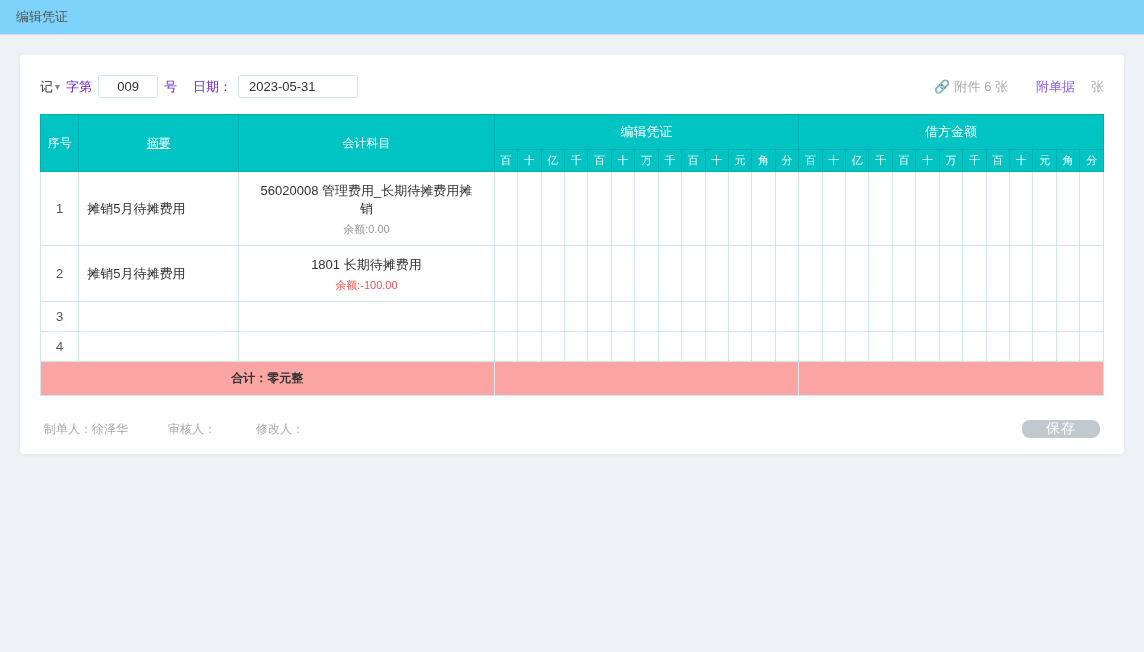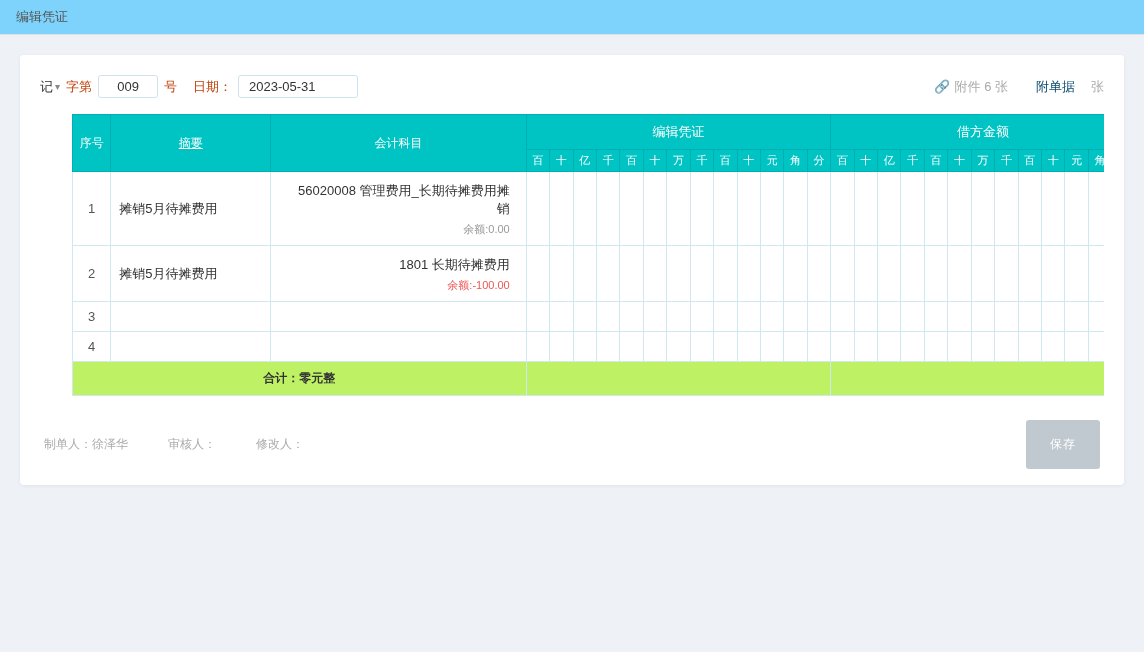--- a/index.html
+++ b/index.html
@@ -55,21 +55,21 @@
       display: flex;
       align-items: center;
       gap: 16px;
       margin-bottom: 16px;
     }
     .meta-group {
       display: flex;
       align-items: center;
       gap: 6px;
     }
-    .meta-label { color: #c2410c; font-size: 13px; }
+    .meta-label { color: #6d28d9; font-size: 13px; }
     .meta-dropdown {
       display: flex;
       align-items: center;
       gap: 2px;
       cursor: pointer;
       font-size: 13px;
       color: #333;
     }
     .dropdown-arrow { font-size: 10px; color: #888; }
     .meta-input {
@@ -101,33 +101,32 @@
     }
     .attachment-link {
       display: flex;
       align-items: center;
       gap: 4px;
       color: #aaa;
       cursor: pointer;
     }
     .attachment-link .paperclip { font-size: 13px; }
     .attachment-sheet {
-      color: #0c4a6e;
+      color: #8b5cf6;
       cursor: pointer;
       padding-left: 12px;
     }
     .attachment-count {
       color: #aaa;
     }
     
     .voucher-table {
       width: 100%;
       border-collapse: collapse;
       font-size: 12px;
-      margin-left: 32px;
     }
     .voucher-table th {
       background: #00c4c4;
       color: #fff;
       text-align: center;
       padding: 6px 4px;
       border: 1px solid #00b0b0;
       font-weight: normal;
       font-size: 12px;
     }
@@ -148,21 +147,21 @@
       color: #555;
       font-size: 13px;
     }
     .voucher-table td.summary-cell {
       width: 150px;
       text-align: left;
       padding: 4px 8px;
       font-size: 13px;
     }
     .voucher-table td.account-cell {
-      text-align: right;
+      text-align: center;
       padding: 4px 8px;
       font-size: 13px;
       width: 240px;
     }
     .row-content {
       display: flex;
       flex-direction: column;
       justify-content: flex-start;
       padding: 6px 8px 4px 8px;
     }
@@ -176,21 +175,21 @@
       color: #999;
     }
     .balance-text.negative {
       color: #e55;
     }
     .summary-top {
       font-size: 13px;
       color: #333;
     }
     .total-row td {
-      background: #bef264;
+      background: #fca5a5;
       border: 1px solid #d0e8f0;
       padding: 8px;
     }
     .total-label {
       text-align: left;
       font-size: 13px;
       color: #333;
       font-weight: bold;
     }
     .footer-area {
@@ -203,23 +202,23 @@
     .footer-meta {
       display: flex;
       gap: 40px;
       color: #aaa;
       font-size: 12px;
     }
     .save-btn {
       background: #c0c8d0;
       color: #fff;
       border: none;
-      border-radius: 3px;
-      padding: 16px 24px;
-      font-size: 12px;
+      border-radius: 8px;
+      padding: 0 24px;
+      font-size: 14px;
       cursor: pointer;
       letter-spacing: 1px;
     }
     
     .amount-header-row th {
       font-size: 11px;
       padding: 3px 1px;
       background: #00c4c4;
       color: #fff;
       border: 1px solid #00b0b0;

